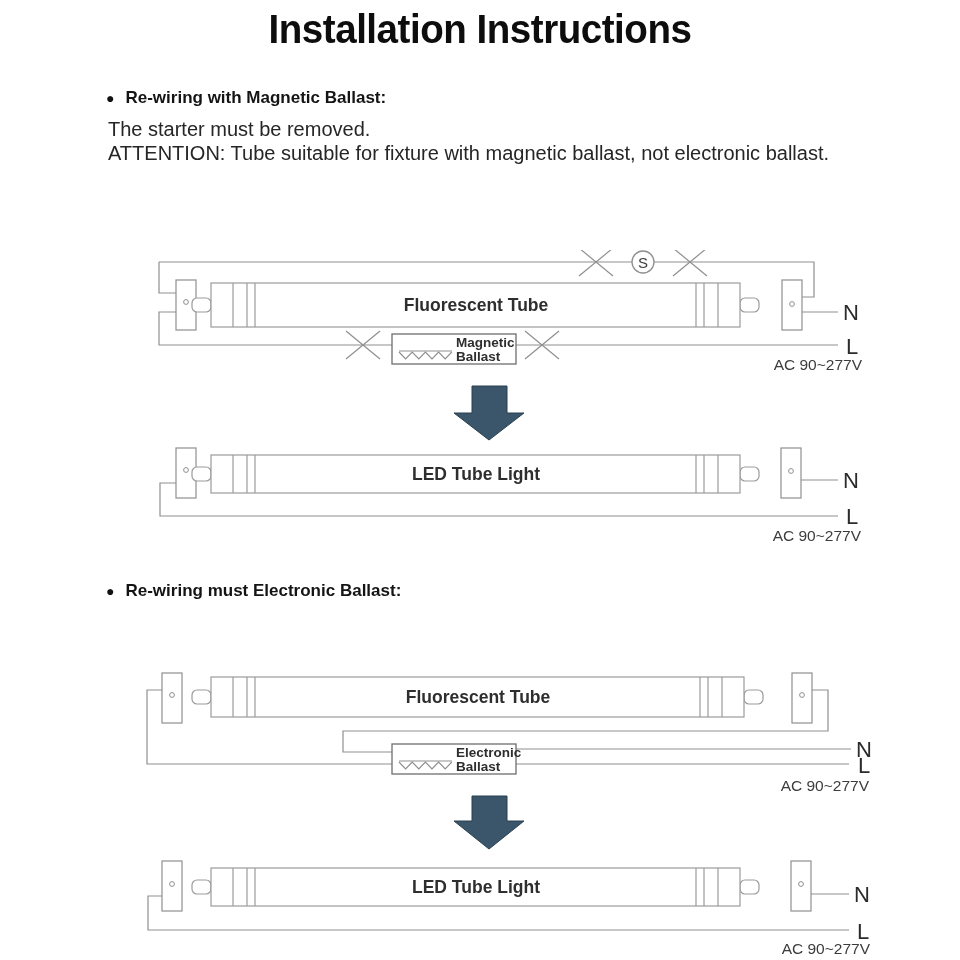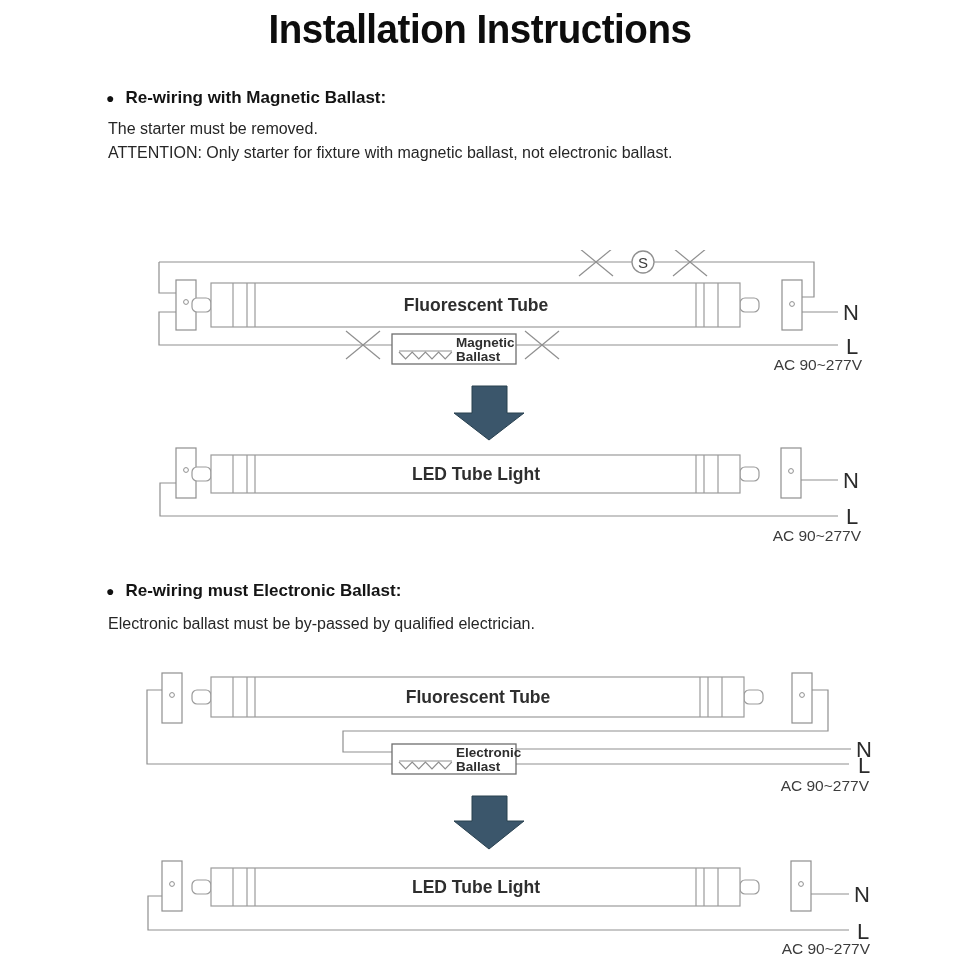--- a/index.html
+++ b/index.html
@@ -4,21 +4,21 @@
 <style>
   html,body{margin:0;padding:0;background:#fff;}
   .page{position:relative;width:960px;height:960px;background:#ffffff;overflow:hidden;
         font-family:"Liberation Sans",sans-serif;color:#222;}
   .title{position:absolute;top:6px;left:0;width:100%;text-align:center;
          font-size:41px;font-weight:700;color:#0d0d0d;letter-spacing:-.5px;
          transform:scaleX(.94);}
   .sec-head{position:absolute;left:106px;display:flex;align-items:center;
             font-size:17px;font-weight:700;color:#141414;}
   .sec-head .bullet{font-size:14px;margin-right:11px;color:#111;}
-  .sec-body{position:absolute;left:108px;font-size:16px;line-height:24px;color:#262626;}
+  .sec-body{position:absolute;left:108px;font-size:20px;line-height:24px;color:#262626;}
   .head-1{top:88px;}
   .body-1{top:117px;}
   .head-2{top:581px;}
   .body-2{top:612px;}
   svg{position:absolute;left:0;font-family:"Liberation Sans",sans-serif;}
   .wire{stroke:#8f8f8f;stroke-width:1.2;fill:none;}
   .xline{stroke:#8f8f8f;stroke-width:1.2;}
   .socket{stroke:#8f8f8f;stroke-width:1.2;fill:#ffffff;}
   .pinhole{stroke:#8f8f8f;stroke-width:1;fill:#ffffff;}
   .tube-body{stroke:#9b9b9b;stroke-width:1.2;fill:#ffffff;}
@@ -39,21 +39,21 @@
 <div class="page">
 
   <div class="title">Installation Instructions</div>
 
   <div class="sec-head head-1">
     <span class="bullet">●</span>
     <span>Re-wiring with Magnetic Ballast:</span>
   </div>
   <div class="sec-body body-1">
     <div>The starter must be removed.</div>
-    <div>ATTENTION: Only starter for fixture with magnetic ballast, not electronic ballast.</div>
+    <div>ATTENTION: Tube suitable for fixture with magnetic ballast, not electronic ballast.</div>
   </div>
 
   <svg style="top:250px" width="960" height="130" viewBox="0 250 960 130">
     <path class="wire" d="M159,262 H814 V297 H802"></path>
     <path class="wire" d="M176,293 H159 V262"></path>
     <path class="wire" d="M176,312 H159 V345 H838"></path>
     <path class="wire" d="M802,312 H838"></path>
 
     <g>
       <line class="xline" x1="579" y1="248" x2="613" y2="276"></line>
@@ -142,23 +142,20 @@
 
     <text class="nl-label" x="843" y="488">N</text>
     <text class="nl-label" x="846" y="524">L</text>
     <text class="ac-label" x="861" y="541" text-anchor="end">AC 90~277V</text>
   </svg>
 
   <div class="sec-head head-2">
     <span class="bullet">●</span>
     <span>Re-wiring must Electronic Ballast:</span>
   </div>
-  <div class="sec-body body-2">
-    <div>Electronic ballast must be by-passed by qualified electrician.</div>
-  </div>
 
   <svg style="top:655px" width="960" height="140" viewBox="0 655 960 140">
     <path class="wire" d="M162,690 H147 V764 H392"></path>
     <path class="wire" d="M812,690 H828 V731 H343 V752 H392"></path>
     <path class="wire" d="M516,749 H851"></path>
     <path class="wire" d="M516,764 H849"></path>
 
     <g>
       <rect class="socket" x="162" y="673" width="20" height="50"></rect>
       <circle class="pinhole" cx="172" cy="695" r="2.4"></circle>

